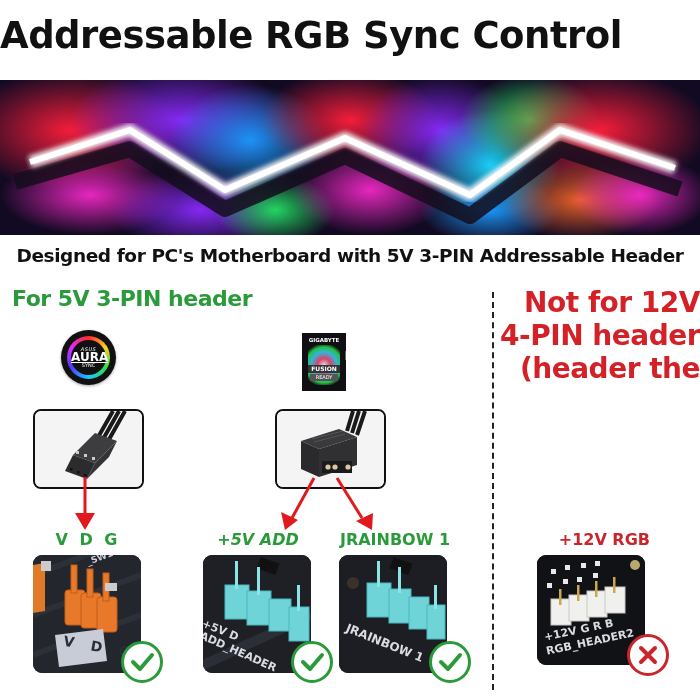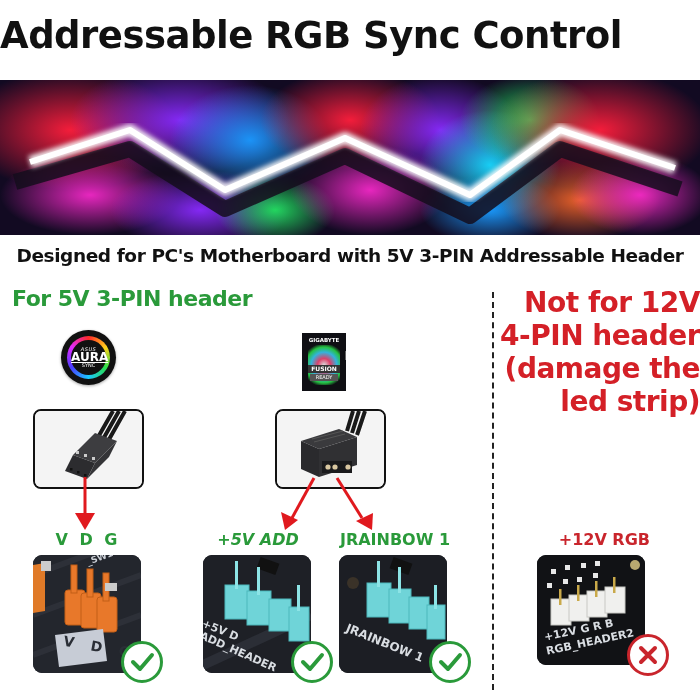--- a/index.html
+++ b/index.html
@@ -106,22 +106,21 @@
   </svg>
 </div>
 
 <div class="abs subtitle">Designed for PC's Motherboard with 5V 3-PIN Addressable Header</div>
 
 <div class="abs green-head">For 5V 3-PIN header</div>
 
 <div class="abs red-head">
   <div>Not for 12V</div>
   <div>4-PIN header</div>
-  <div>(damage the</div>
-  <div>led strip)</div>
+  <div>(header the</div>
 </div>
 
 <div class="abs divider"></div>
 
 <div class="abs aura">
   <div class="abs aura-ring">
     <div class="abs aura-inner">
       <span class="aura-brand">ASUS</span>
       <span class="aura-name">AURA</span>
       <span class="aura-sync">SYNC</span>

